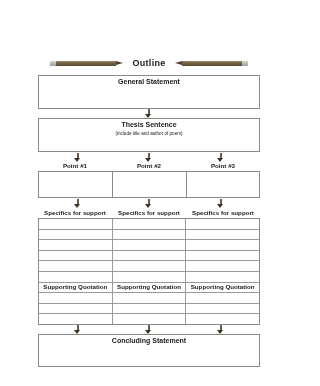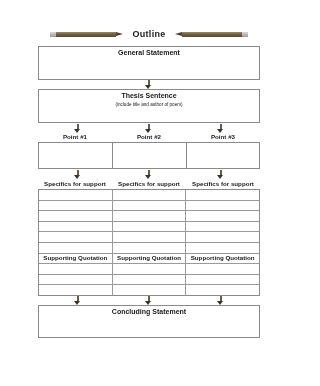--- a/index.html
+++ b/index.html
@@ -13,20 +13,21 @@
     font-family: "Liberation Sans", sans-serif;
     color: #1a1a1a;
     overflow: hidden;
   }
 
   .page {
     position: relative;
     width: 298px;
     height: 289px;
     background: #ffffff;
+    margin-top: 29px;
   }
 
   
   .header {
     position: absolute;
     left: 0;
     top: 26px;
     width: 298px;
     height: 16px;
     display: flex;

